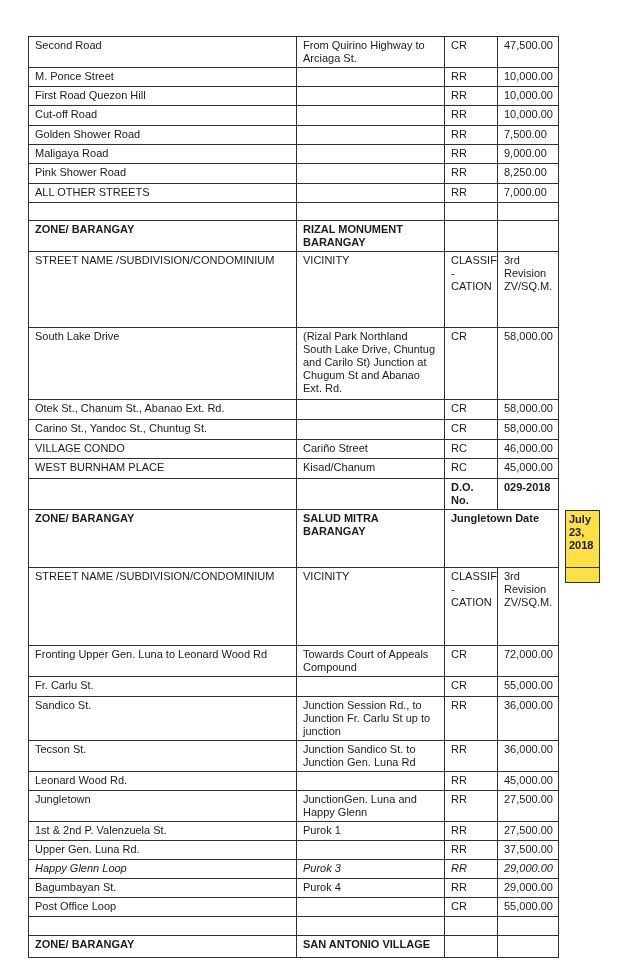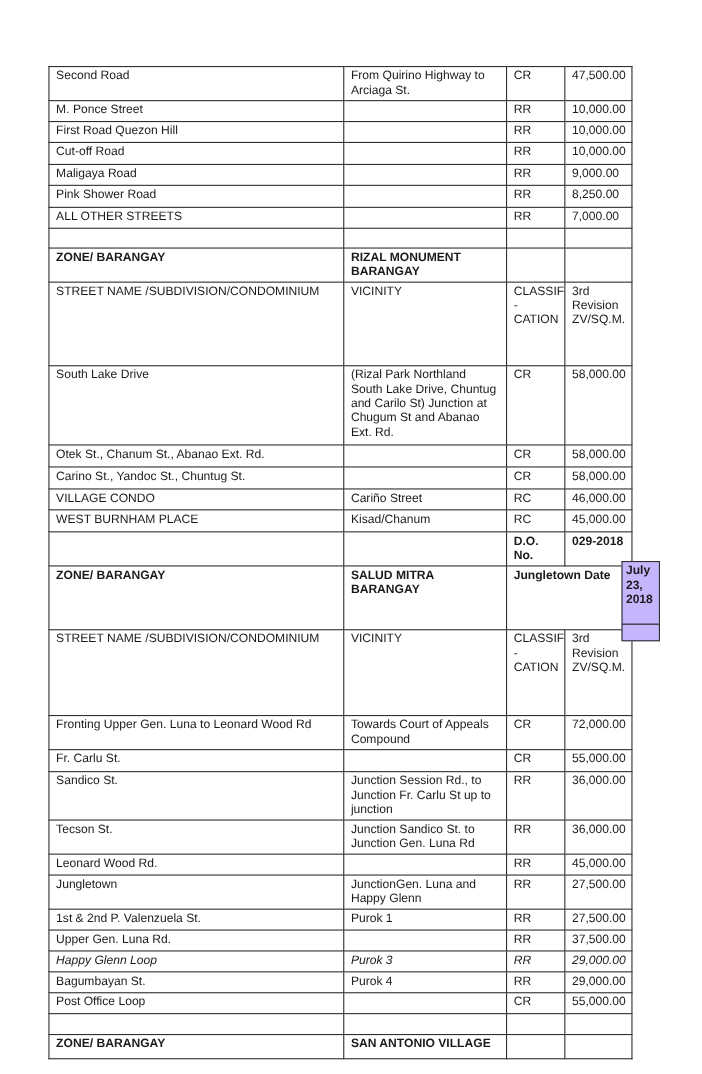--- a/index.html
+++ b/index.html
@@ -12,46 +12,45 @@
   }
   .page {
     position: relative;
     width: 638px;
     height: 976px;
     background: #ffffff;
     overflow: hidden;
   }
   table.zoning {
     position: absolute;
-    left: 44px;
+    left: 28px;
     top: 36px;
     width: 530px;
     border-collapse: collapse;
     table-layout: fixed;
-    margin-top: 24px;
   }
   table.zoning td {
     border: 1px solid #303030;
     padding: 2px 6px;
     vertical-align: top;
     white-space: pre-line;
     overflow: hidden;
     font-size: 11px;
     line-height: 13px;
   }
   table.zoning td.b { font-weight: 700; }
   .outer-col {
     position: absolute;
     left: 565px;
     top: 502px;
     width: 35px;
   }
   .outer-cell {
     width: 100%;
-    background: #c4b5fd;
+    background: #fde047;
     border: 1px solid #303030;
   }
   .outer-cell.july {
     height: 58px;
     padding: 2px 3px;
     font-weight: 700;
     overflow-wrap: break-word;
     white-space: pre-line;
   }
   .outer-cell.blank {
@@ -90,20 +89,26 @@
           <td>RR</td>
           <td>10,000.00</td>
         </tr>
         <tr style="height: 20px; padding-left: 39px;">
           <td>Cut-off Road</td>
           <td></td>
           <td>RR</td>
           <td>10,000.00</td>
         </tr>
         <tr style="height: 19px;">
+          <td>Golden Shower Road</td>
+          <td></td>
+          <td>RR</td>
+          <td>7,500.00</td>
+        </tr>
+        <tr style="height: 19px;">
           <td>Maligaya Road</td>
           <td></td>
           <td>RR</td>
           <td>9,000.00</td>
         </tr>
         <tr style="height: 20px; padding-left: 20px;">
           <td>Pink Shower Road</td>
           <td></td>
           <td>RR</td>
           <td>8,250.00</td>

